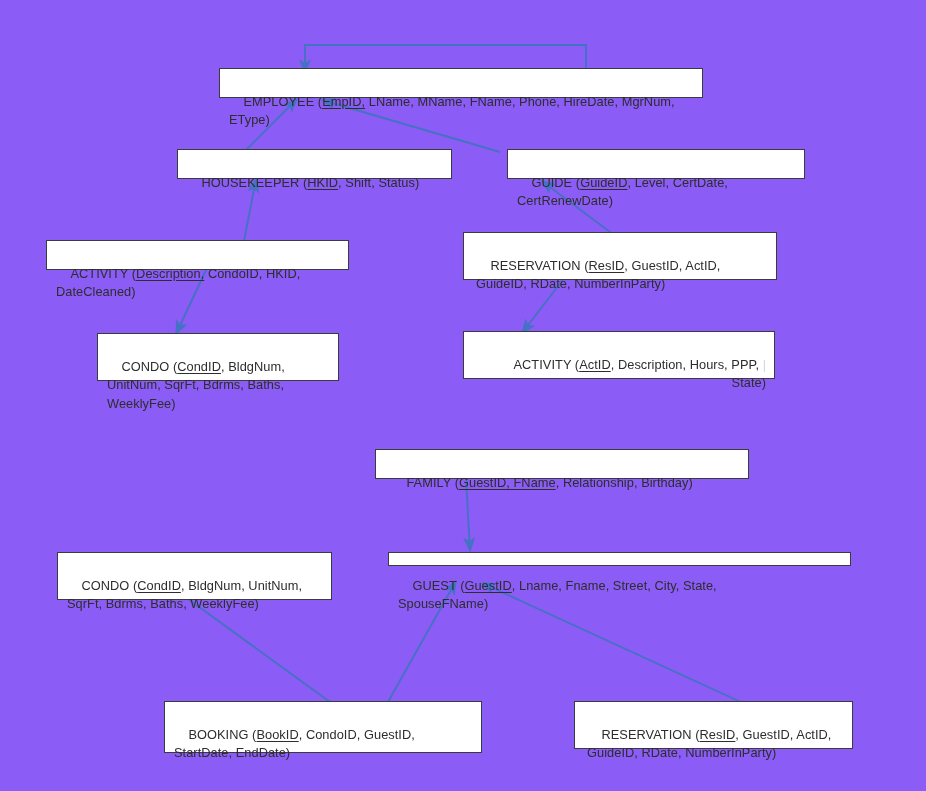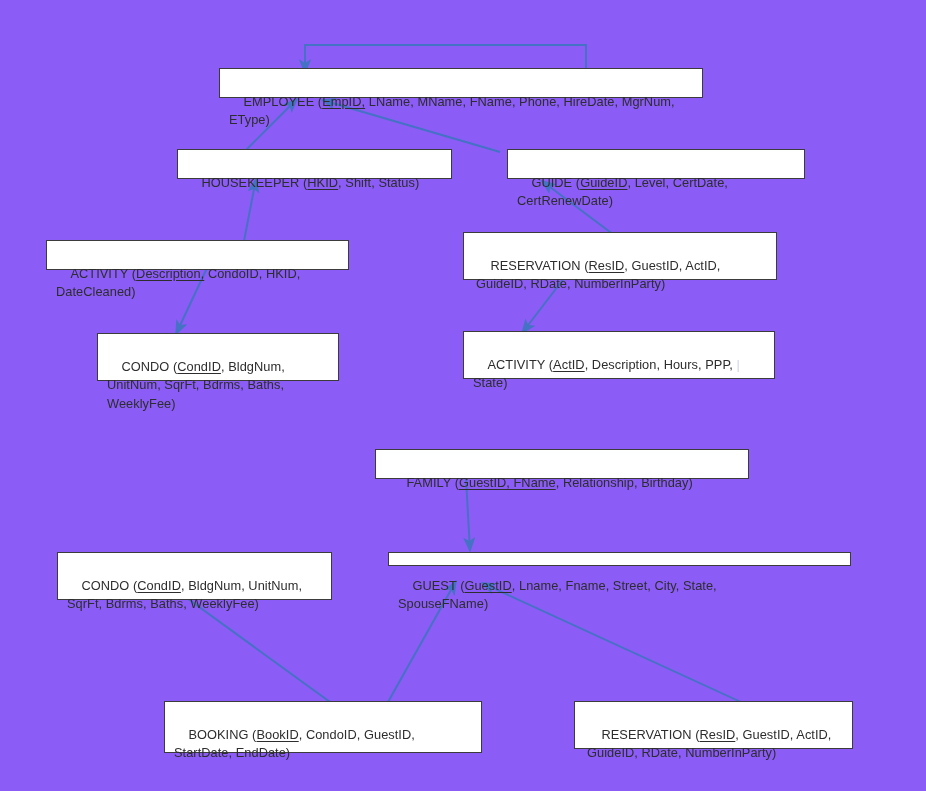--- a/index.html
+++ b/index.html
@@ -125,21 +125,21 @@
   </div>
 
   <div class="table-box" style="left:463px; top:232px; width:314px; height:48px; padding-left:12px;">
     <span>RESERVATION</span><span> (</span><span class="pk">ResID</span><span>, GuestID, ActID, GuideID, RDate, NumberInParty)</span>
   </div>
 
   <div class="table-box" style="left:97px; top:333px; width:242px; height:48px;">
     <span>CONDO</span><span> (</span><span class="pk">CondID</span><span>, BldgNum, UnitNum, SqrFt, Bdrms, Baths, WeeklyFee)</span>
   </div>
 
-  <div class="table-box" style="left:463px; top:331px; width:312px; height:48px;">
+  <div class="table-box" style="left:463px; top:331px; width:312px; height:48px;text-align:right;">
     <span>ACTIVITY</span><span> (</span><span class="pk">ActID</span><span>, Description, Hours, PPP, </span><span class="faint-char">|</span><br><span>State)</span>
   </div>
 
   <div class="table-box" style="left:375px; top:449px; width:374px; height:30px;padding-left:16px;">
     <span>FAMILY</span><span> (</span><span class="pk">GuestID, FName</span><span>, Relationship, Birthday)</span>
   </div>
 
   <div class="table-box" style="left:388px; top:552px; width:463px; height:14px;">
     <span>GUEST</span><span> (</span><span class="pk">GuestID</span><span>, Lname, Fname, Street, City, State,</span><span class="gap-spacer"></span><span>SpouseFName)</span>
   </div>

